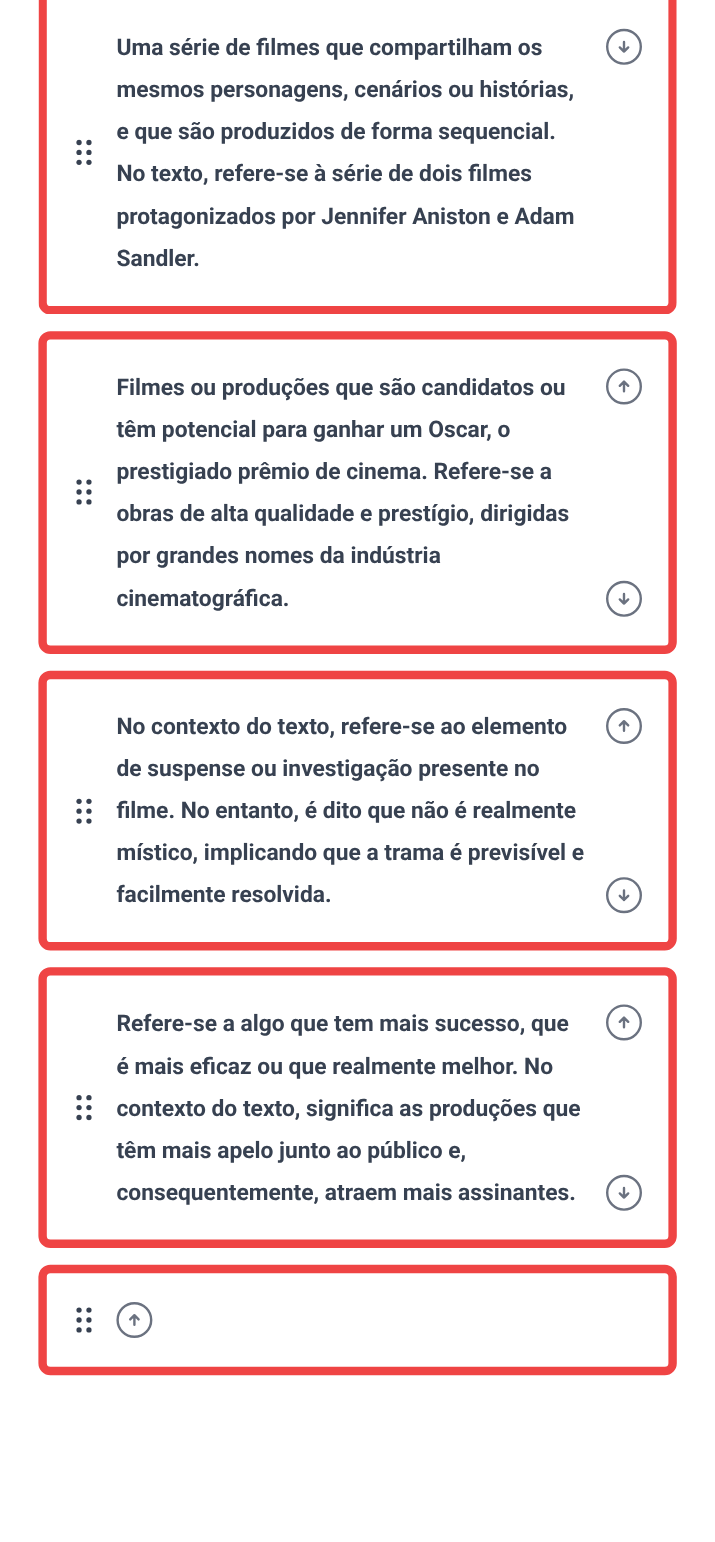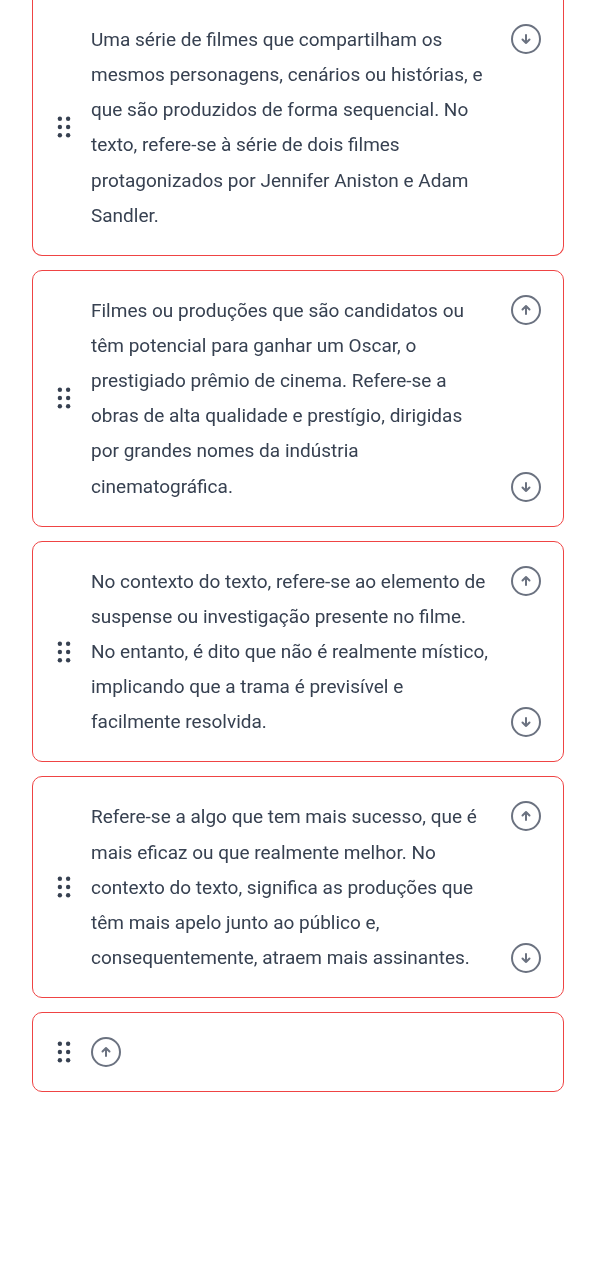--- a/index.html
+++ b/index.html
@@ -7,21 +7,21 @@
       padding: 0;
       box-sizing: border-box;
     }
     body {
       font-family: -apple-system, BlinkMacSystemFont, 'Segoe UI', Roboto, Helvetica, Arial, sans-serif;
       background: #ffffff;
       width: 596px;
       padding: 0 32px;
     }
     .card {
-      border: 1px solid #ef4444;
+      border: 7px solid #ef4444;
       border-radius: 10px;
       padding: 22px 22px;
       margin-bottom: 14px;
       display: flex;
       align-items: center;
       gap: 18px;
       background: #ffffff;
     }
     .card:first-child {
       border-top-left-radius: 0;
@@ -40,21 +40,21 @@
     .drag-handle svg {
       width: 14px;
       height: 22px;
       fill: #374151;
     }
     .card-text {
       flex: 1 1 auto;
       color: #374151;
       font-size: 19px;
       line-height: 1.85;
-      font-weight: 400;
+      font-weight: 700;
     }
     .controls {
       flex: 0 0 auto;
       display: flex;
       flex-direction: column;
       gap: 0;
       align-self: stretch;
       justify-content: space-between;
       min-height: 100%;
       padding: 2px 0;

